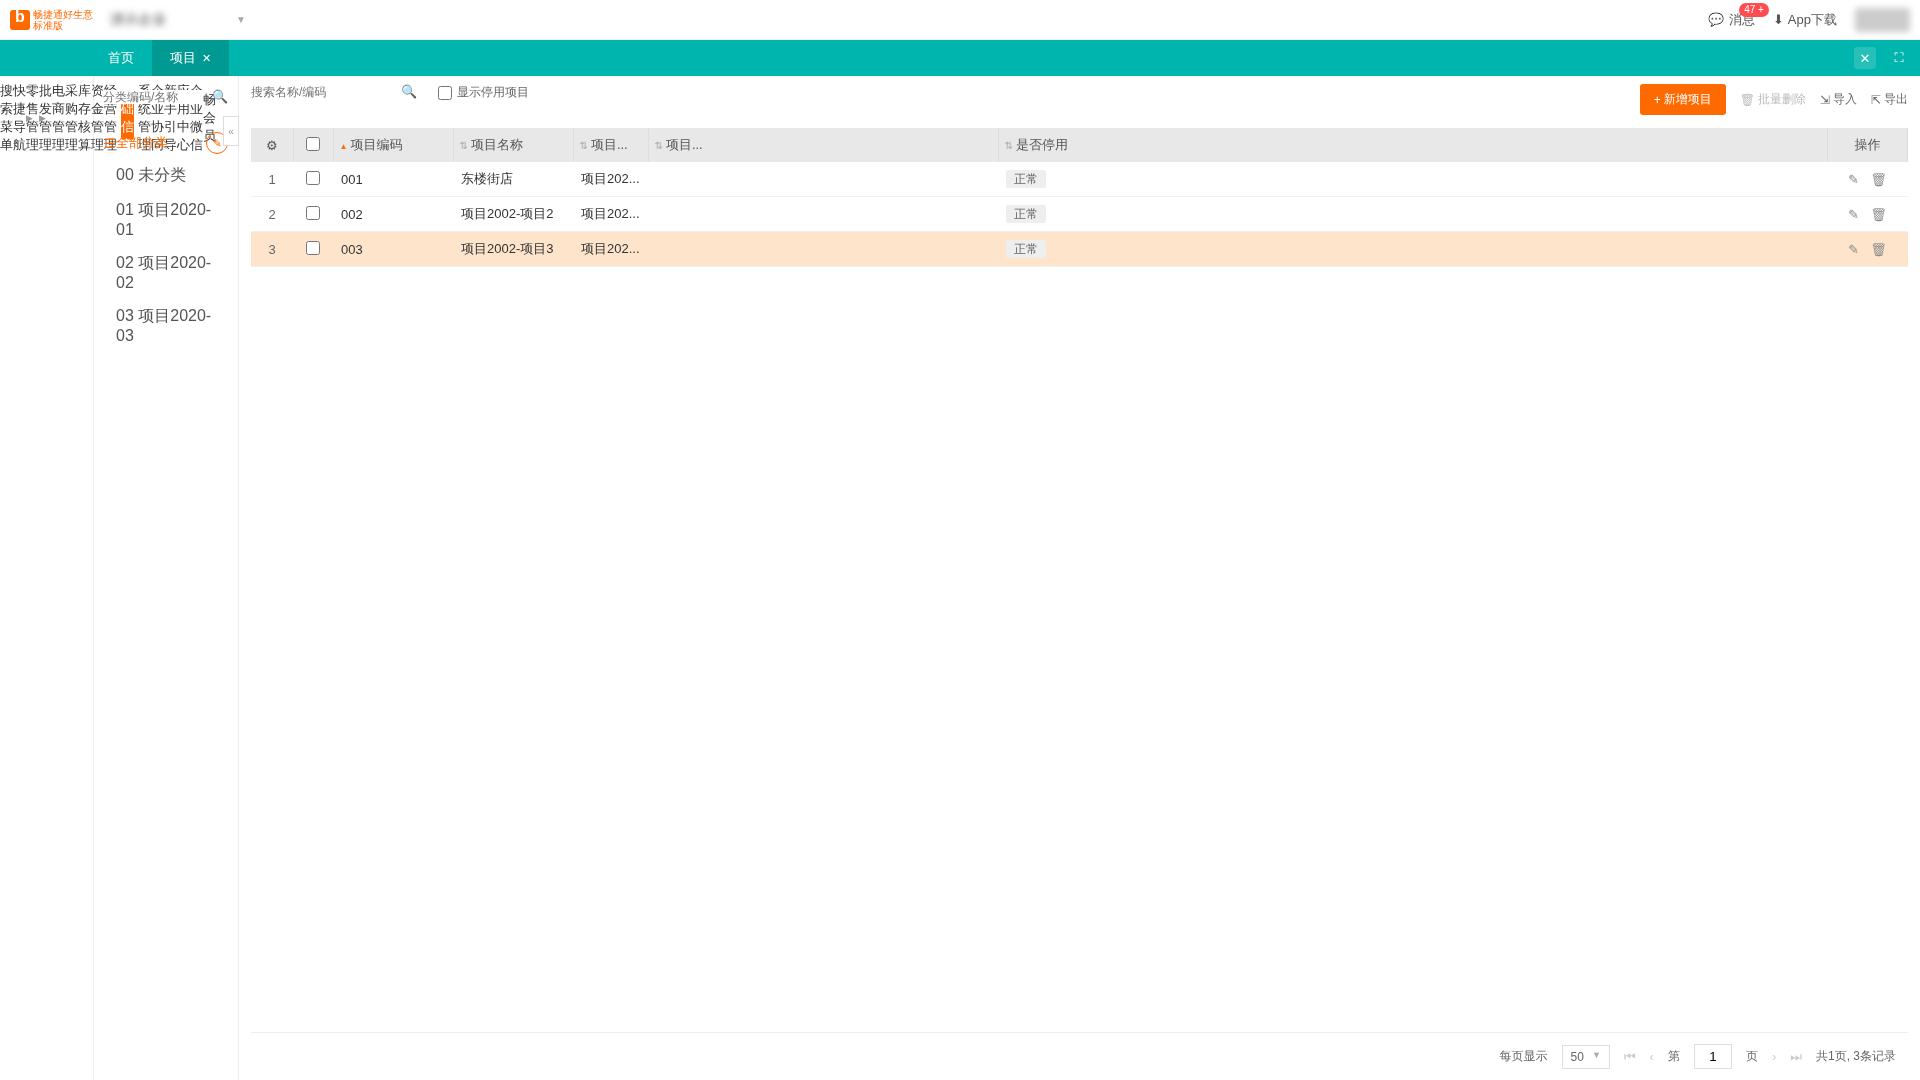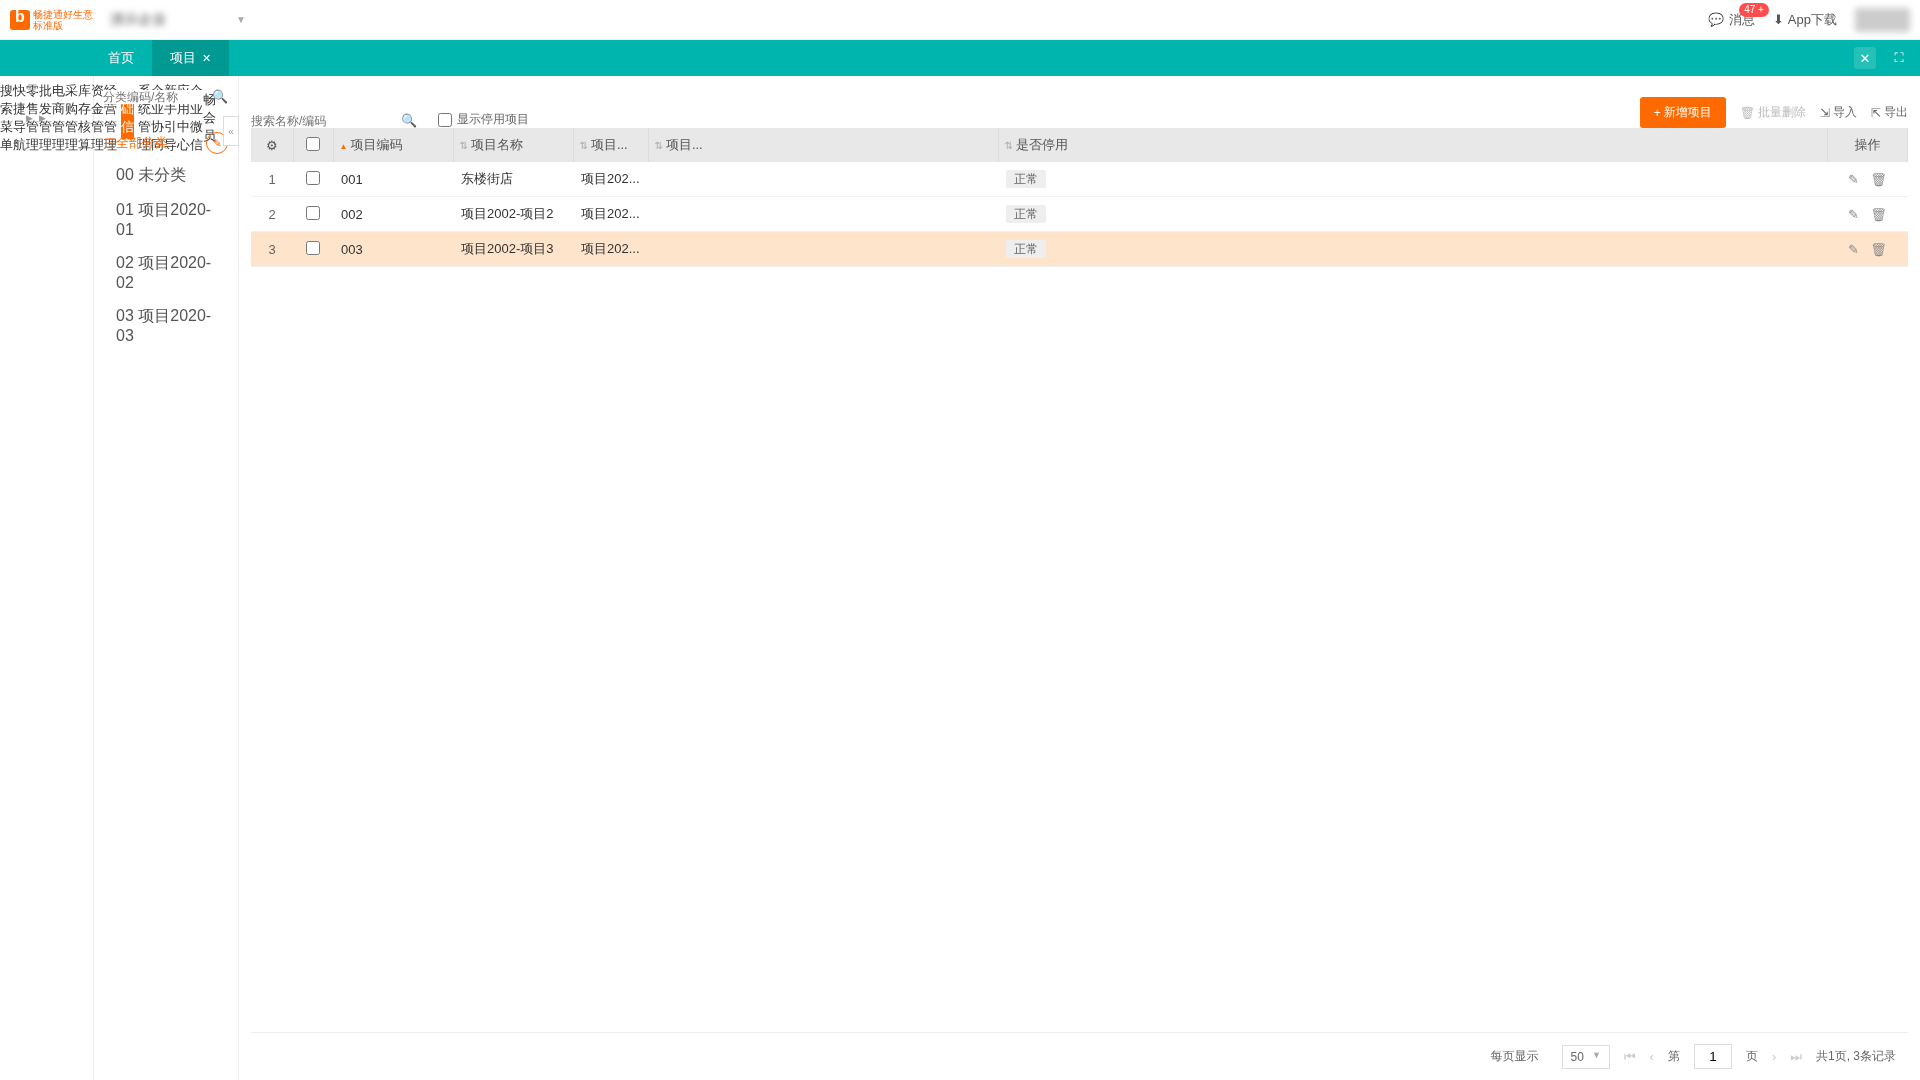--- a/index.html
+++ b/index.html
@@ -41,21 +41,21 @@
     .cat-search { display: flex; align-items: center; border: 1px solid transparent; padding: 2px 0; margin-bottom: 21px; }
     .cat-search input { border: none; outline: none; width: 100px; font-size: 12px; color: #999; }
     .cat-search-icon { color: #ff6a00; margin-left: auto; }
     .cat-header { display: flex; align-items: center; color: #ff6a00; font-size: 13px; padding: 4px 2px; cursor: pointer; }
     .cat-header-icon { margin-left: auto; width: 22px; height: 22px; border: 1px solid #ff6a00; border-radius: 50%; display: flex; align-items: center; justify-content: center; font-size: 11px; }
     .cat-item { padding: 7px 4px 7px 14px; font-size: 16px; color: #555; cursor: pointer; }
     .panel-collapse { position: absolute; right: -1px; top: 40px; width: 16px; height: 30px; border: 1px solid #ddd; display: flex; align-items: center; justify-content: center; cursor: pointer; background: #fff; font-size: 10px; color: #999; }
     
     
     .main { flex: 1; display: flex; flex-direction: column; padding: 8px 12px 0 12px; min-width: 0; }
-    .toolbar { display: flex; align-items: flex-end; height: 44px; gap: 12px; }
+    .toolbar { display: flex; align-items: flex-start; height: 44px; gap: 12px; }
     .search-box { display: flex; align-items: center; width: 175px; }
     .search-box input { border: none; outline: none; width: 150px; font-size: 12px; color: #999; }
     .search-icon-m { color: #ff6a00; }
     .chk-wrap { display: flex; align-items: center; gap: 5px; font-size: 12px; color: #666; }
     .toolbar-right { margin-left: auto; display: flex; gap: 14px; align-items: center; }
     .btn-primary { background: #ff6a00; color: #fff; border: none; padding: 7px 14px; border-radius: 3px; font-size: 12px; cursor: pointer; display: flex; align-items: center; gap: 3px; }
     .btn-text { color: #666; font-size: 12px; cursor: pointer; display: flex; align-items: center; gap: 3px; }
     .btn-text.disabled { color: #bbb; cursor: not-allowed; }
     
     
@@ -70,21 +70,21 @@
     td { padding: 8px 8px; font-size: 13px; border-bottom: 1px solid #f0f0f0; }
     td:first-child { text-align: center; color: #666; }
     td:nth-child(2) { text-align: center; }
     tbody tr.highlighted { background: #ffe4cc; }
     .status-badge { background: #eee; padding: 2px 8px; border-radius: 2px; font-size: 12px; color: #666; }
     .action-cell { text-align: center; }
     .action-icon { color: #888; margin: 0 4px; cursor: pointer; font-size: 13px; }
     
     
     .footer { height: 48px; border-top: 1px solid #eee; display: flex; align-items: center; justify-content: flex-end; gap: 14px; padding: 0 12px; font-size: 12px; color: #666; }
-    .page-select { border: 1px solid #ddd; padding: 4px 8px; display: flex; gap: 8px; cursor: pointer; margin-left: 9px; }
+    .page-select { border: 1px solid #ddd; padding: 4px 8px; display: flex; gap: 8px; cursor: pointer; }
     .page-box { border: 1px solid #ddd; width: 38px; padding: 4px; text-align: center; }
     .page-nav { color: #ccc; cursor: pointer; font-size: 13px; }
     input[type="checkbox"] { width: 14px; height: 14px; }
   </style>
 </head>
 <body>
 
 <div class="top-header">
   <div class="logo-area">
     <div class="logo-icon"></div>

